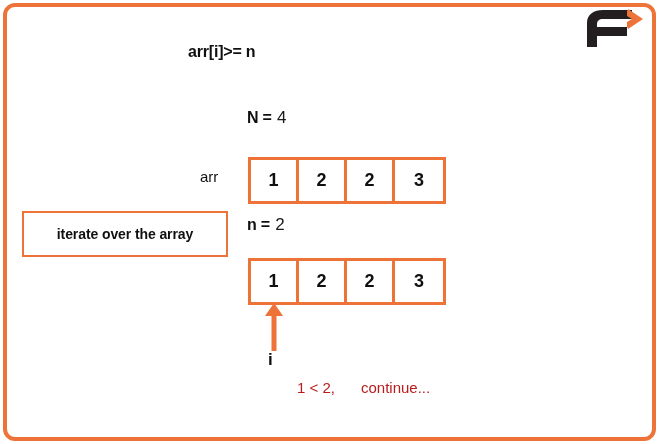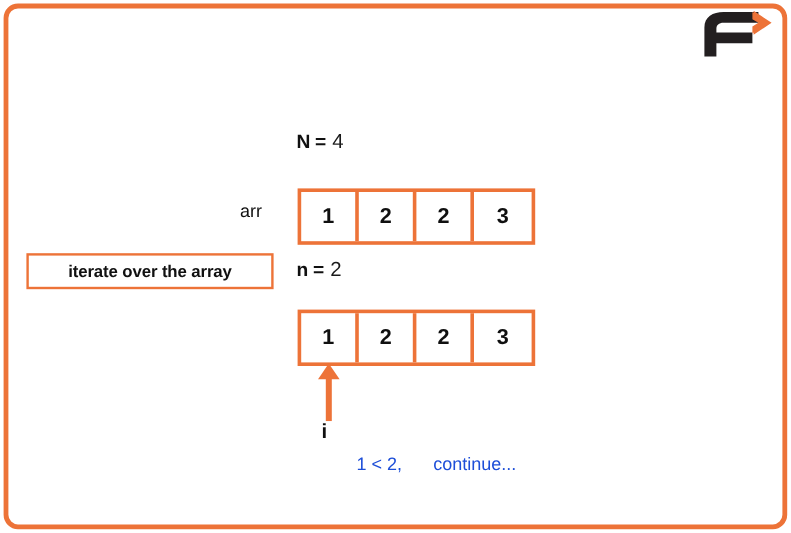--- a/index.html
+++ b/index.html
@@ -57,29 +57,29 @@
     font-size:15px;font-weight:normal;
   }
 
   .i-label{
     left:268px;top:350px;
     font-size:17px;font-weight:bold;
   }
 
   .result{
     left:297px;top:379px;
-    font-size:15px;font-weight:400;color:#1d4ed8;
+    font-size:15px;font-weight:400;color:#b91c1c;
   }
   .result .gap{display:inline-block;width:26px;}
 
   
   .callout{
     position:absolute;
     left:22px;top:211px;
-    width:206px;height:30px;
+    width:206px;height:46px;
     box-sizing:border-box;
     border:2px solid #ED7338;
     background:#ffffff;
     display:flex;align-items:center;justify-content:center;
   }
   .callout span{
     font-size:14px;font-weight:bold;color:#101010;letter-spacing:-0.1px;
   }
 
   
@@ -118,20 +118,21 @@
   <div class="frame"></div>
 
   <div class="logo">
     <svg viewBox="0 0 68 40" width="68" height="40">
       <path d="M10 38 L10 14 C10 5 17 1 26 1 L55 1 L55 10 L26 10 C22 10 20 12 20 15 L20 18 L50 18 L50 27 L20 27 L20 38 Z" fill="#231F20"></path>
       <path d="M50 1 L62 10 L50 19 L50 13 L55 10 L50 7 Z" fill="#ED7338"></path>
       <path d="M51 0 L66 10 L51 20 L51 14 L58 10 L51 6 Z" fill="#ED7338"></path>
     </svg>
   </div>
 
+  <div class="txt cond">arr[i]&gt;= n</div>
 
   <div class="txt assign n-big">
     <span class="k">N</span>
     <span class="eq">=</span>
     <span class="v">4</span>
   </div>
 
   <div class="txt arr-label">arr</div>
 
   <div class="array array-top">

